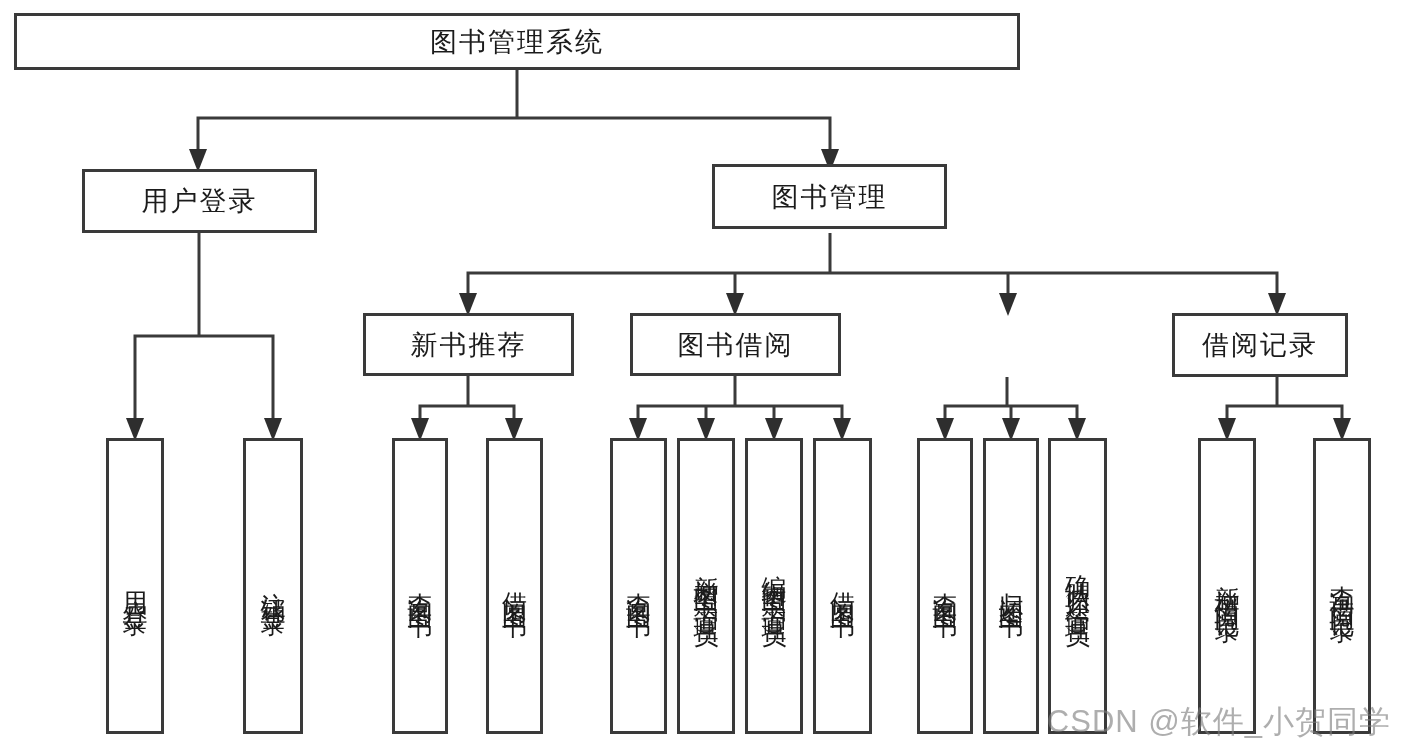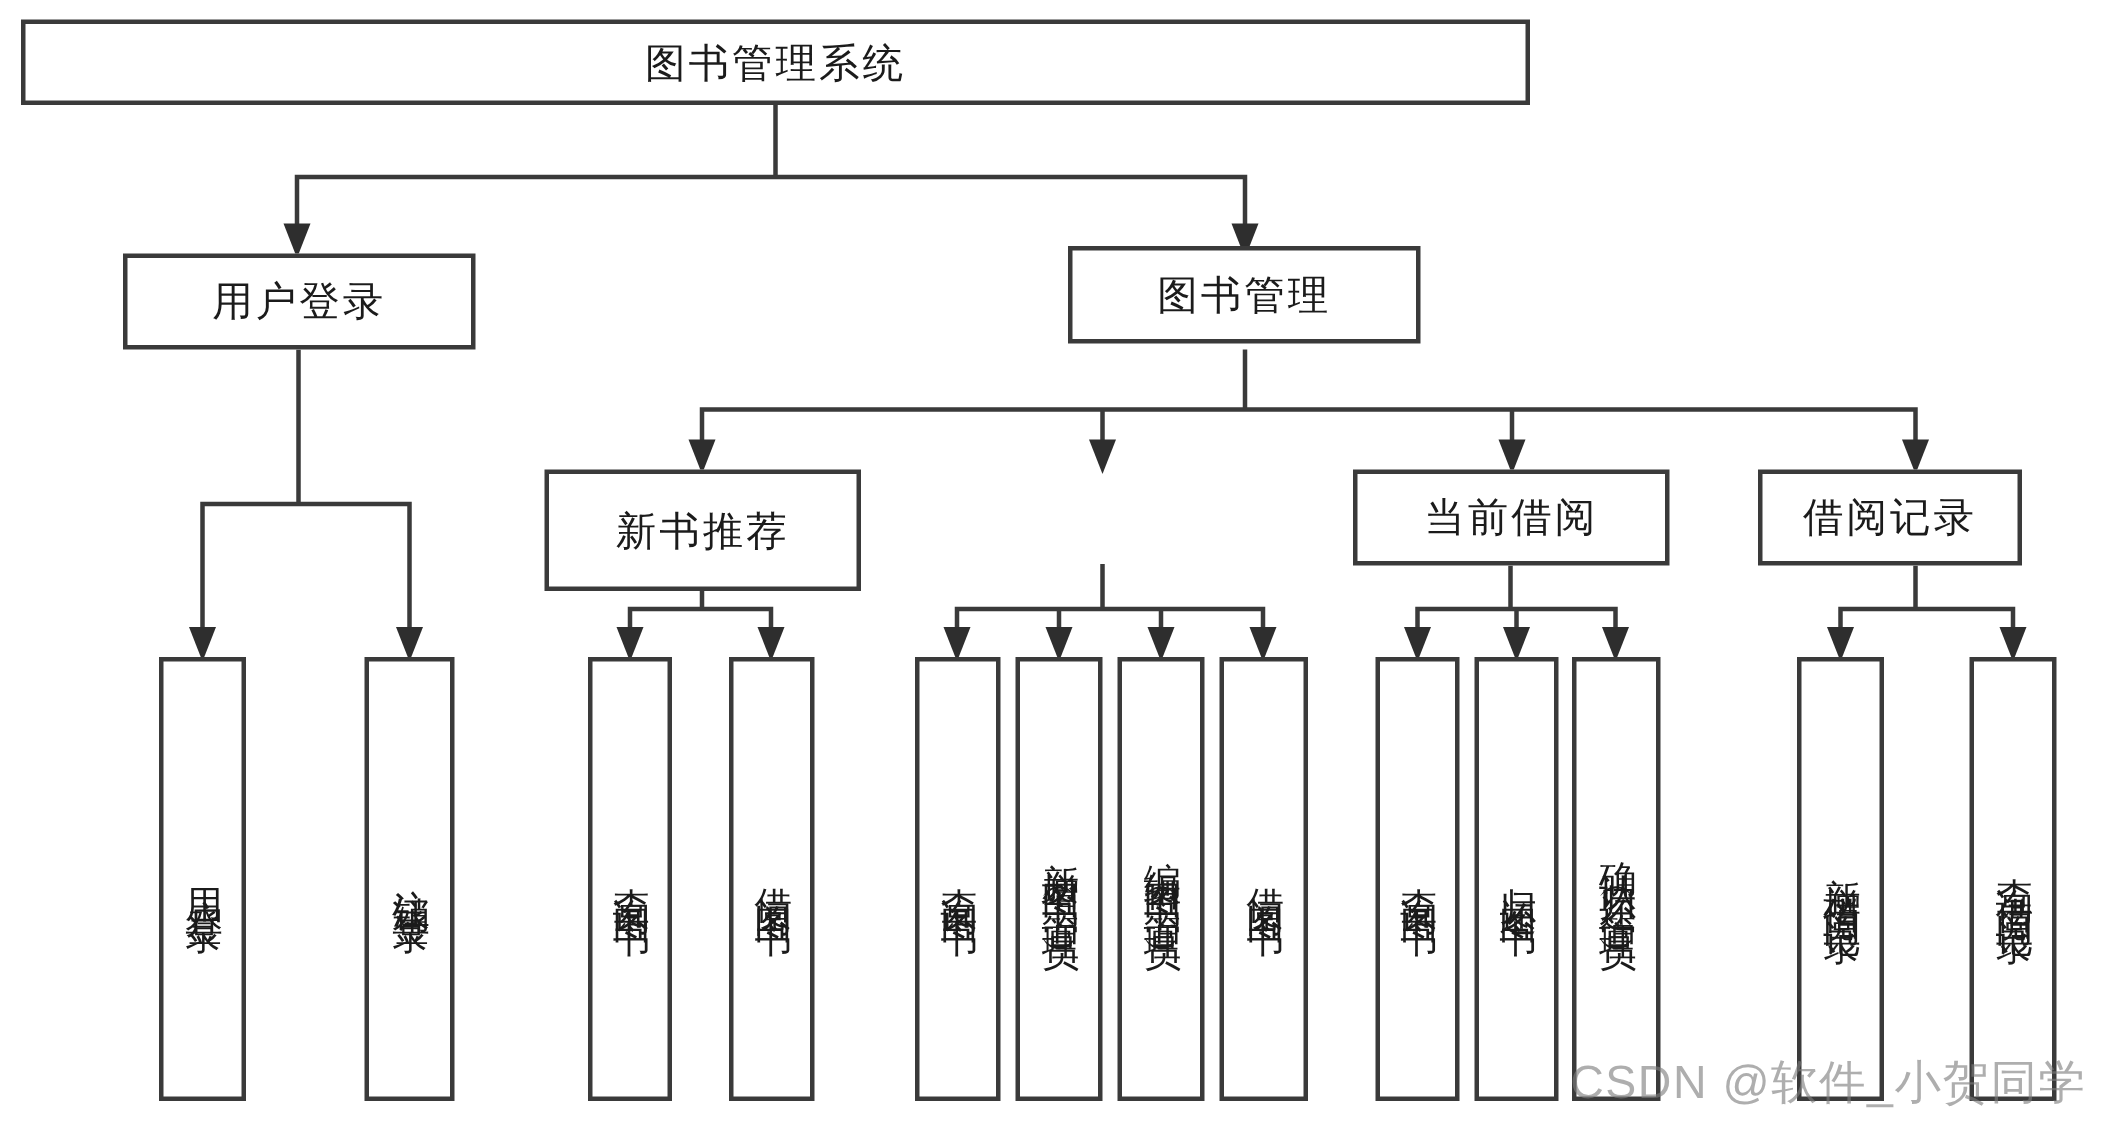--- a/index.html
+++ b/index.html
@@ -51,21 +51,21 @@
     letter-spacing: 1px;
     color: rgba(125, 125, 125, 0.62);
     white-space: nowrap;
     z-index: 5;
   }
 
   
   .p-root { left: 14px;  top: 13px;  width: 1006px; height: 57px; }
   .p-l2a  { left: 82px;  top: 169px; width: 235px;  height: 64px; }
   .p-l2b  { left: 712px; top: 164px; width: 235px;  height: 65px; }
-  .p-l3a  { left: 363px; top: 313px; width: 211px;  height: 81px; }
+  .p-l3a  { left: 363px; top: 313px; width: 211px;  height: 63px; }
   .p-l3b  { left: 630px; top: 313px; width: 211px;  height: 63px; }
   .p-l3c  { left: 902px; top: 313px; width: 211px;  height: 64px; }
   .p-l3d  { left: 1172px;top: 313px; width: 176px;  height: 64px; }
   .p-lf0  { left: 106px; top: 438px; width: 58px;   height: 296px; }
   .p-lf1  { left: 243px; top: 438px; width: 60px;   height: 296px; }
   .p-lf2  { left: 392px; top: 438px; width: 56px;   height: 296px; }
   .p-lf3  { left: 486px; top: 438px; width: 57px;   height: 296px; }
   .p-lf4  { left: 610px; top: 438px; width: 57px;   height: 296px; }
   .p-lf5  { left: 677px; top: 438px; width: 58px;   height: 296px; }
   .p-lf6  { left: 745px; top: 438px; width: 58px;   height: 296px; }
@@ -111,21 +111,21 @@
       <polygon points="1333,418 1351,418 1342,441"></polygon>
     </g>
   </svg>
 
   <div class="node hnode p-root">图书管理系统</div>
 
   <div class="node hnode p-l2a">用户登录</div>
   <div class="node hnode p-l2b">图书管理</div>
 
   <div class="node hnode p-l3a">新书推荐</div>
-  <div class="node hnode p-l3c">当前借阅</div>
+  <div class="node hnode p-l3b">图书借阅</div>
   <div class="node hnode p-l3d">借阅记录</div>
 
   <div class="node leaf p-lf0">
     <span class="vtext">用户登录</span>
   </div>
   <div class="node leaf p-lf1">
     <span class="vtext">注销登录</span>
   </div>
   <div class="node leaf p-lf2">
     <span class="vtext">查询图书</span>

